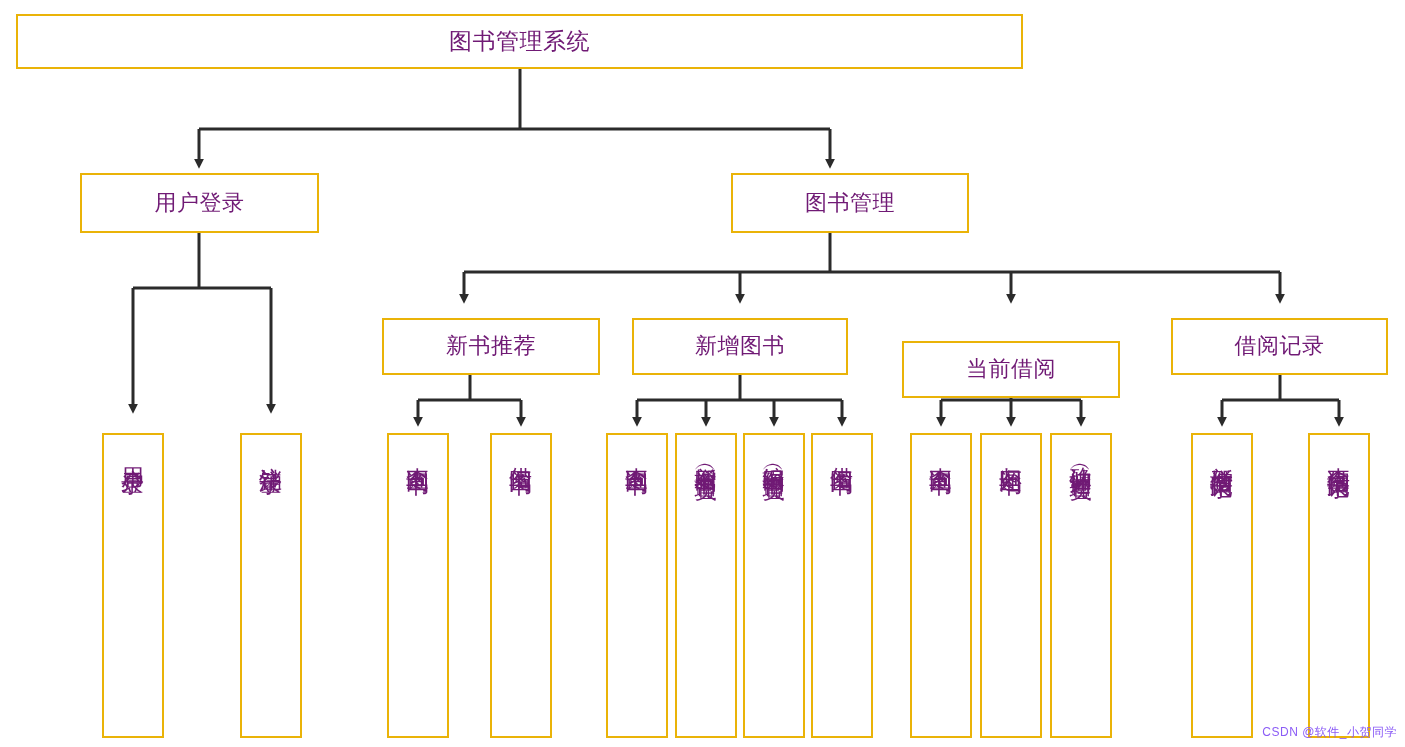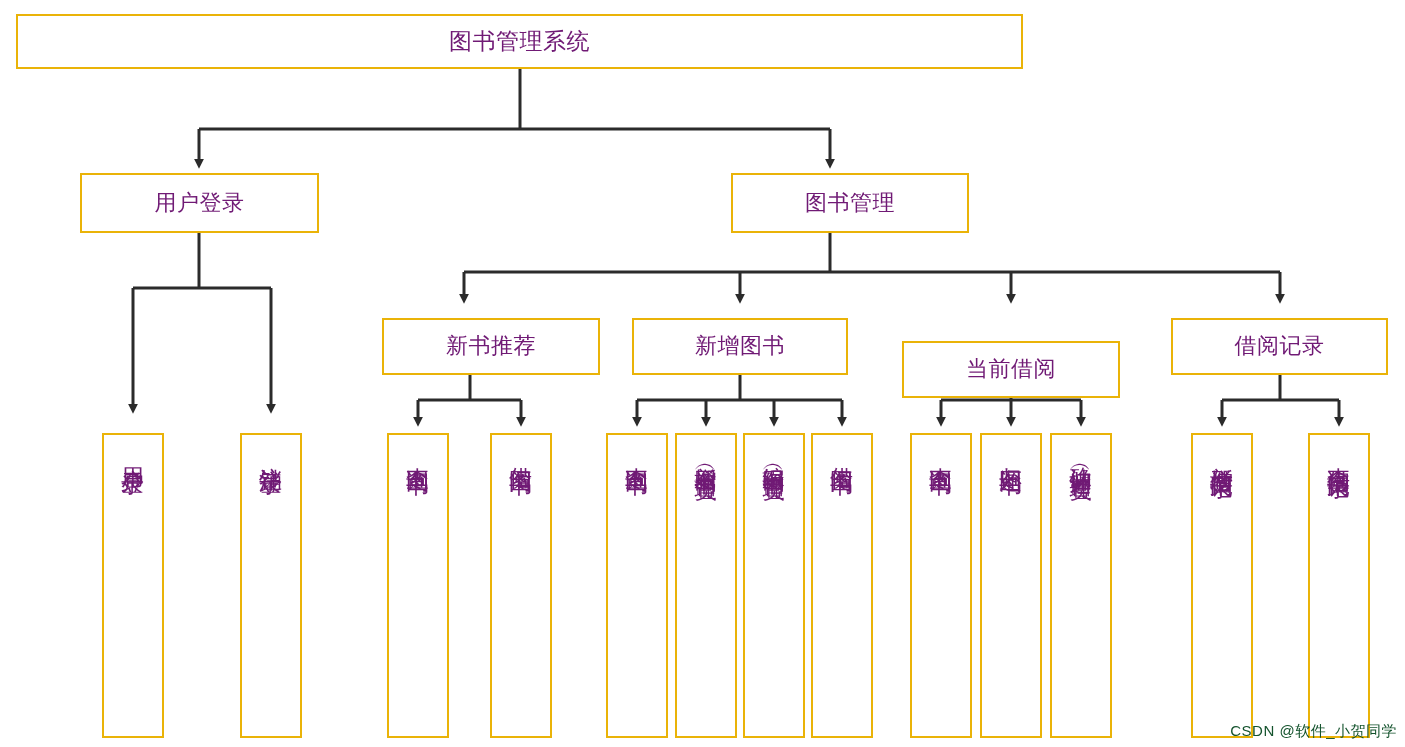--- a/index.html
+++ b/index.html
@@ -59,22 +59,22 @@
     letter-spacing: 2px;
     white-space: nowrap;
   }
   .node.vert.tall .label {
     font-size: 22px;
   }
   #watermark {
     position: absolute;
     right: 8px;
     bottom: 6px;
-    font-size: 15px;
-    color: #14532d;
+    font-size: 12px;
+    color: #8b5cf6;
     white-space: nowrap;
     letter-spacing: 0.5px;
   }
 </style>
 </head>
 <body>
 
 <div id="canvas">
 
   <svg id="wires" viewBox="0 0 1405 747">

